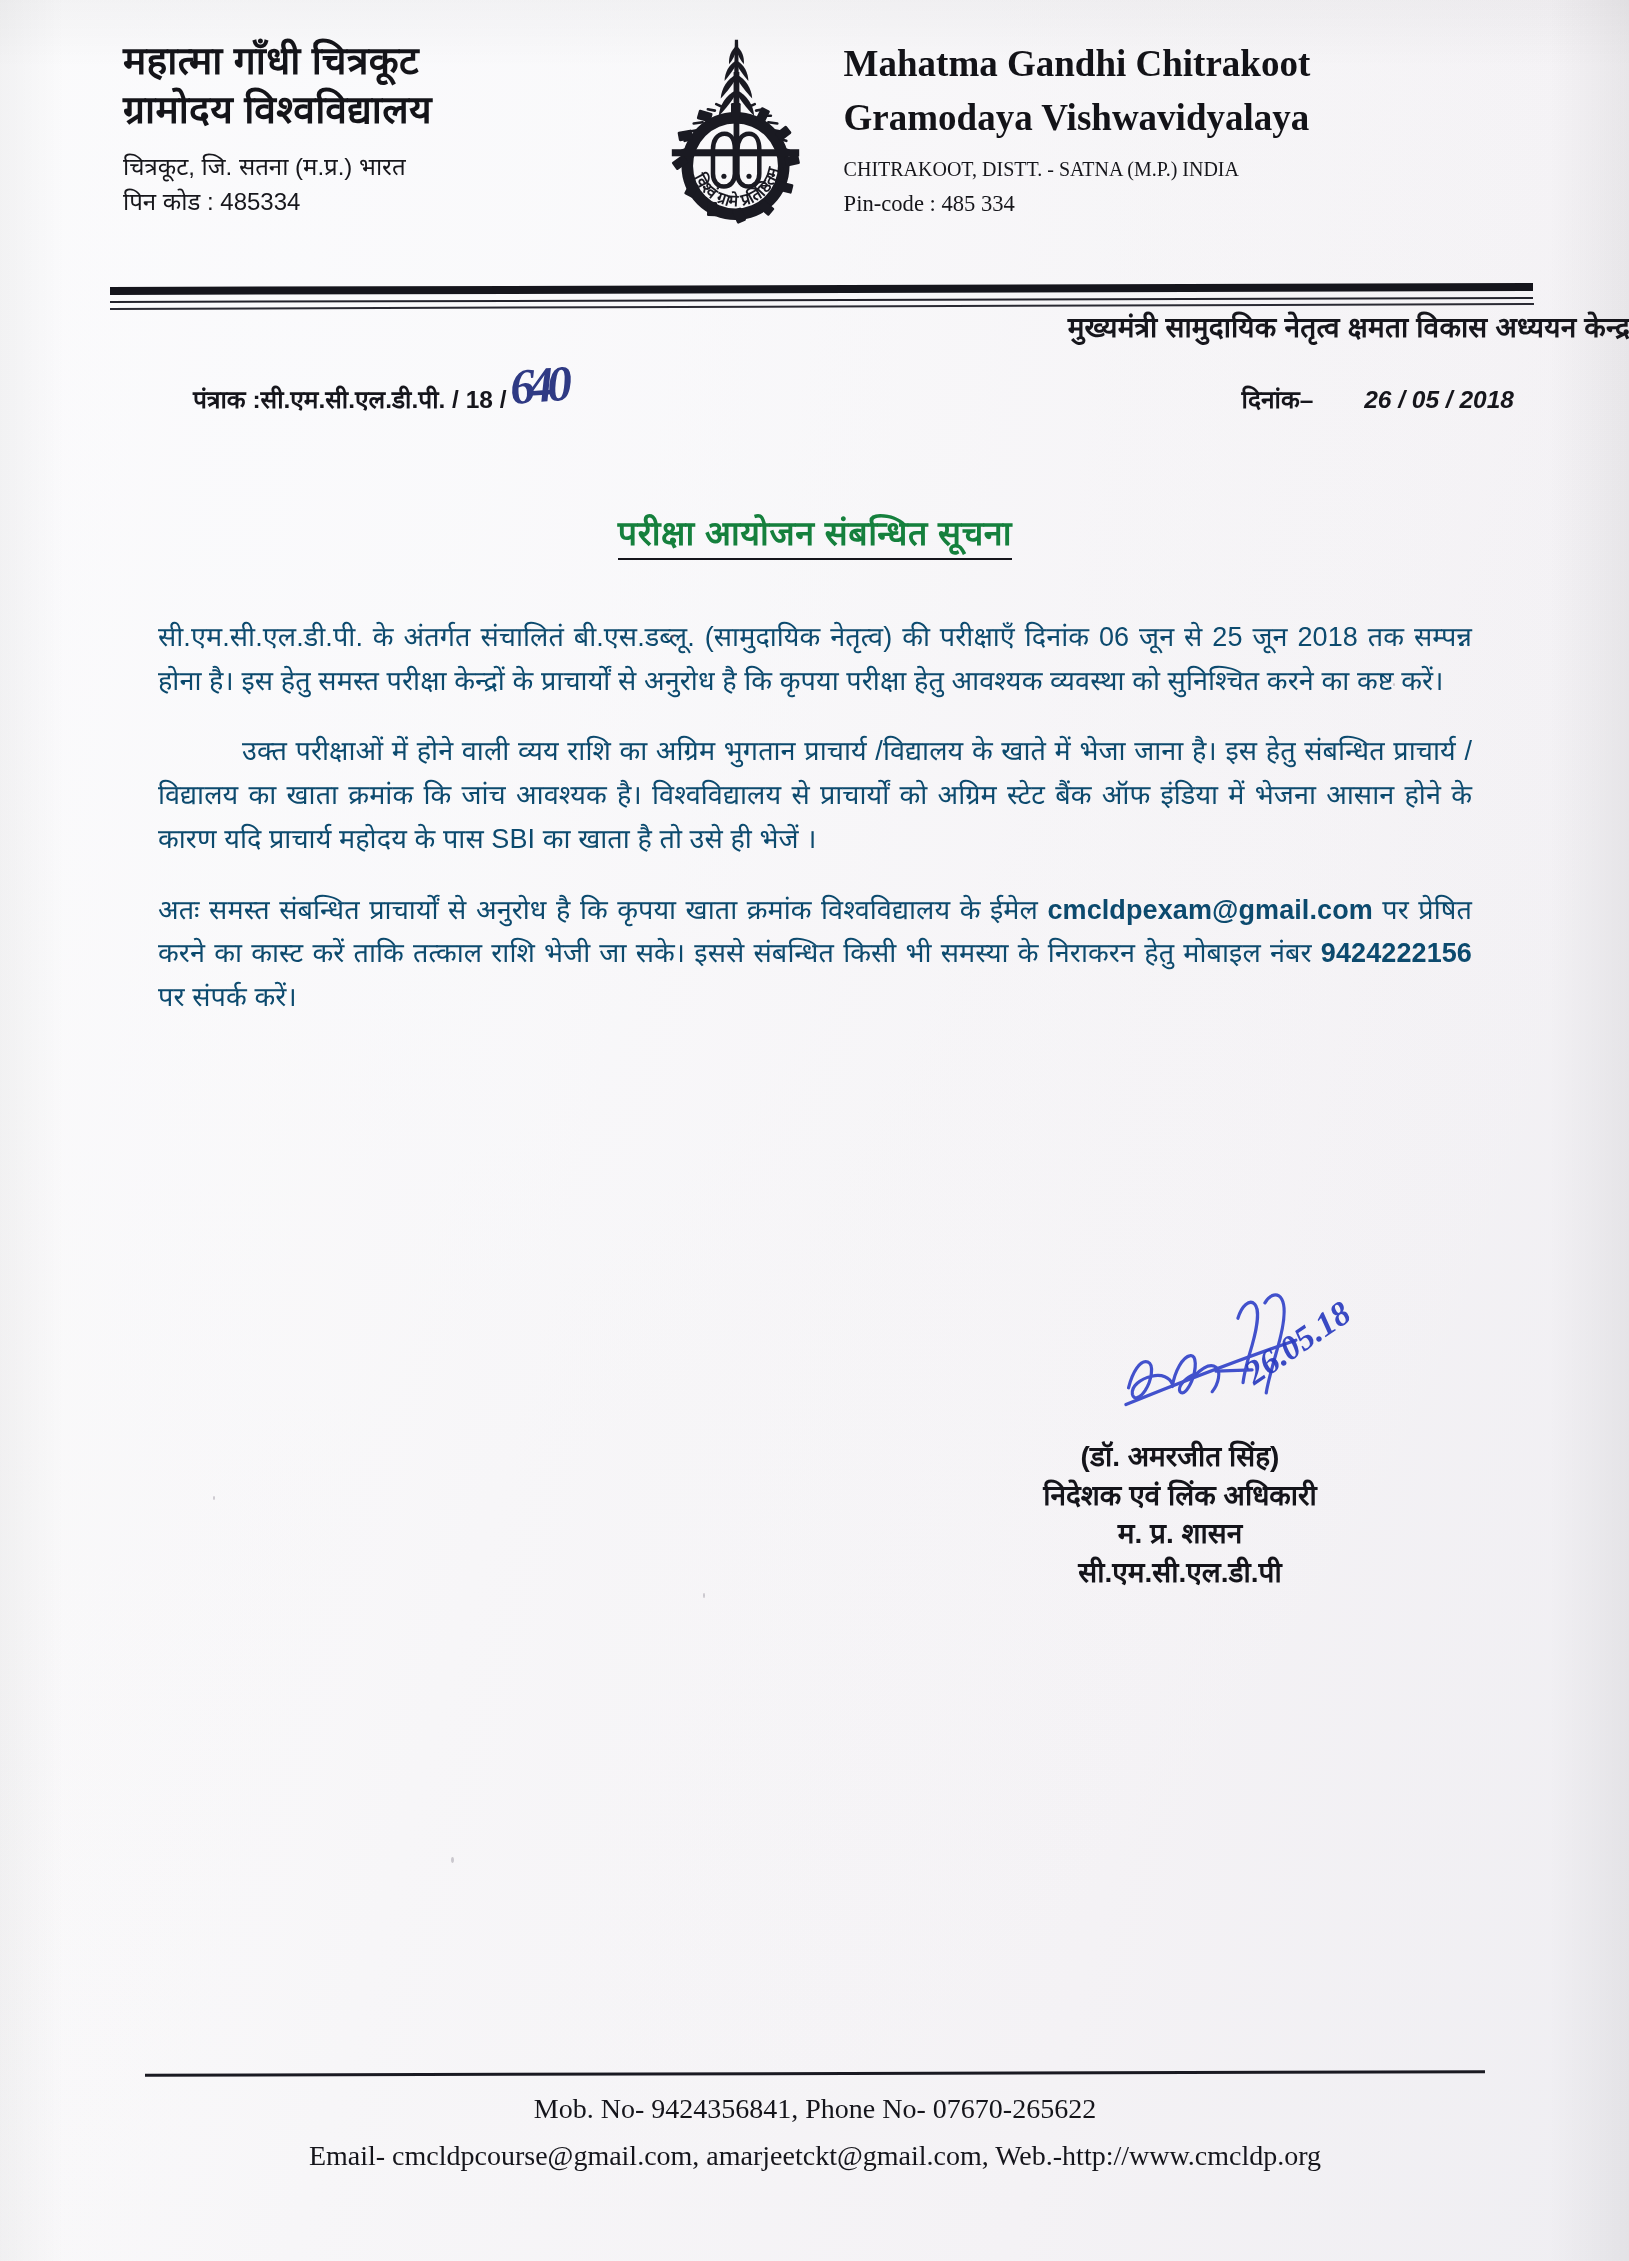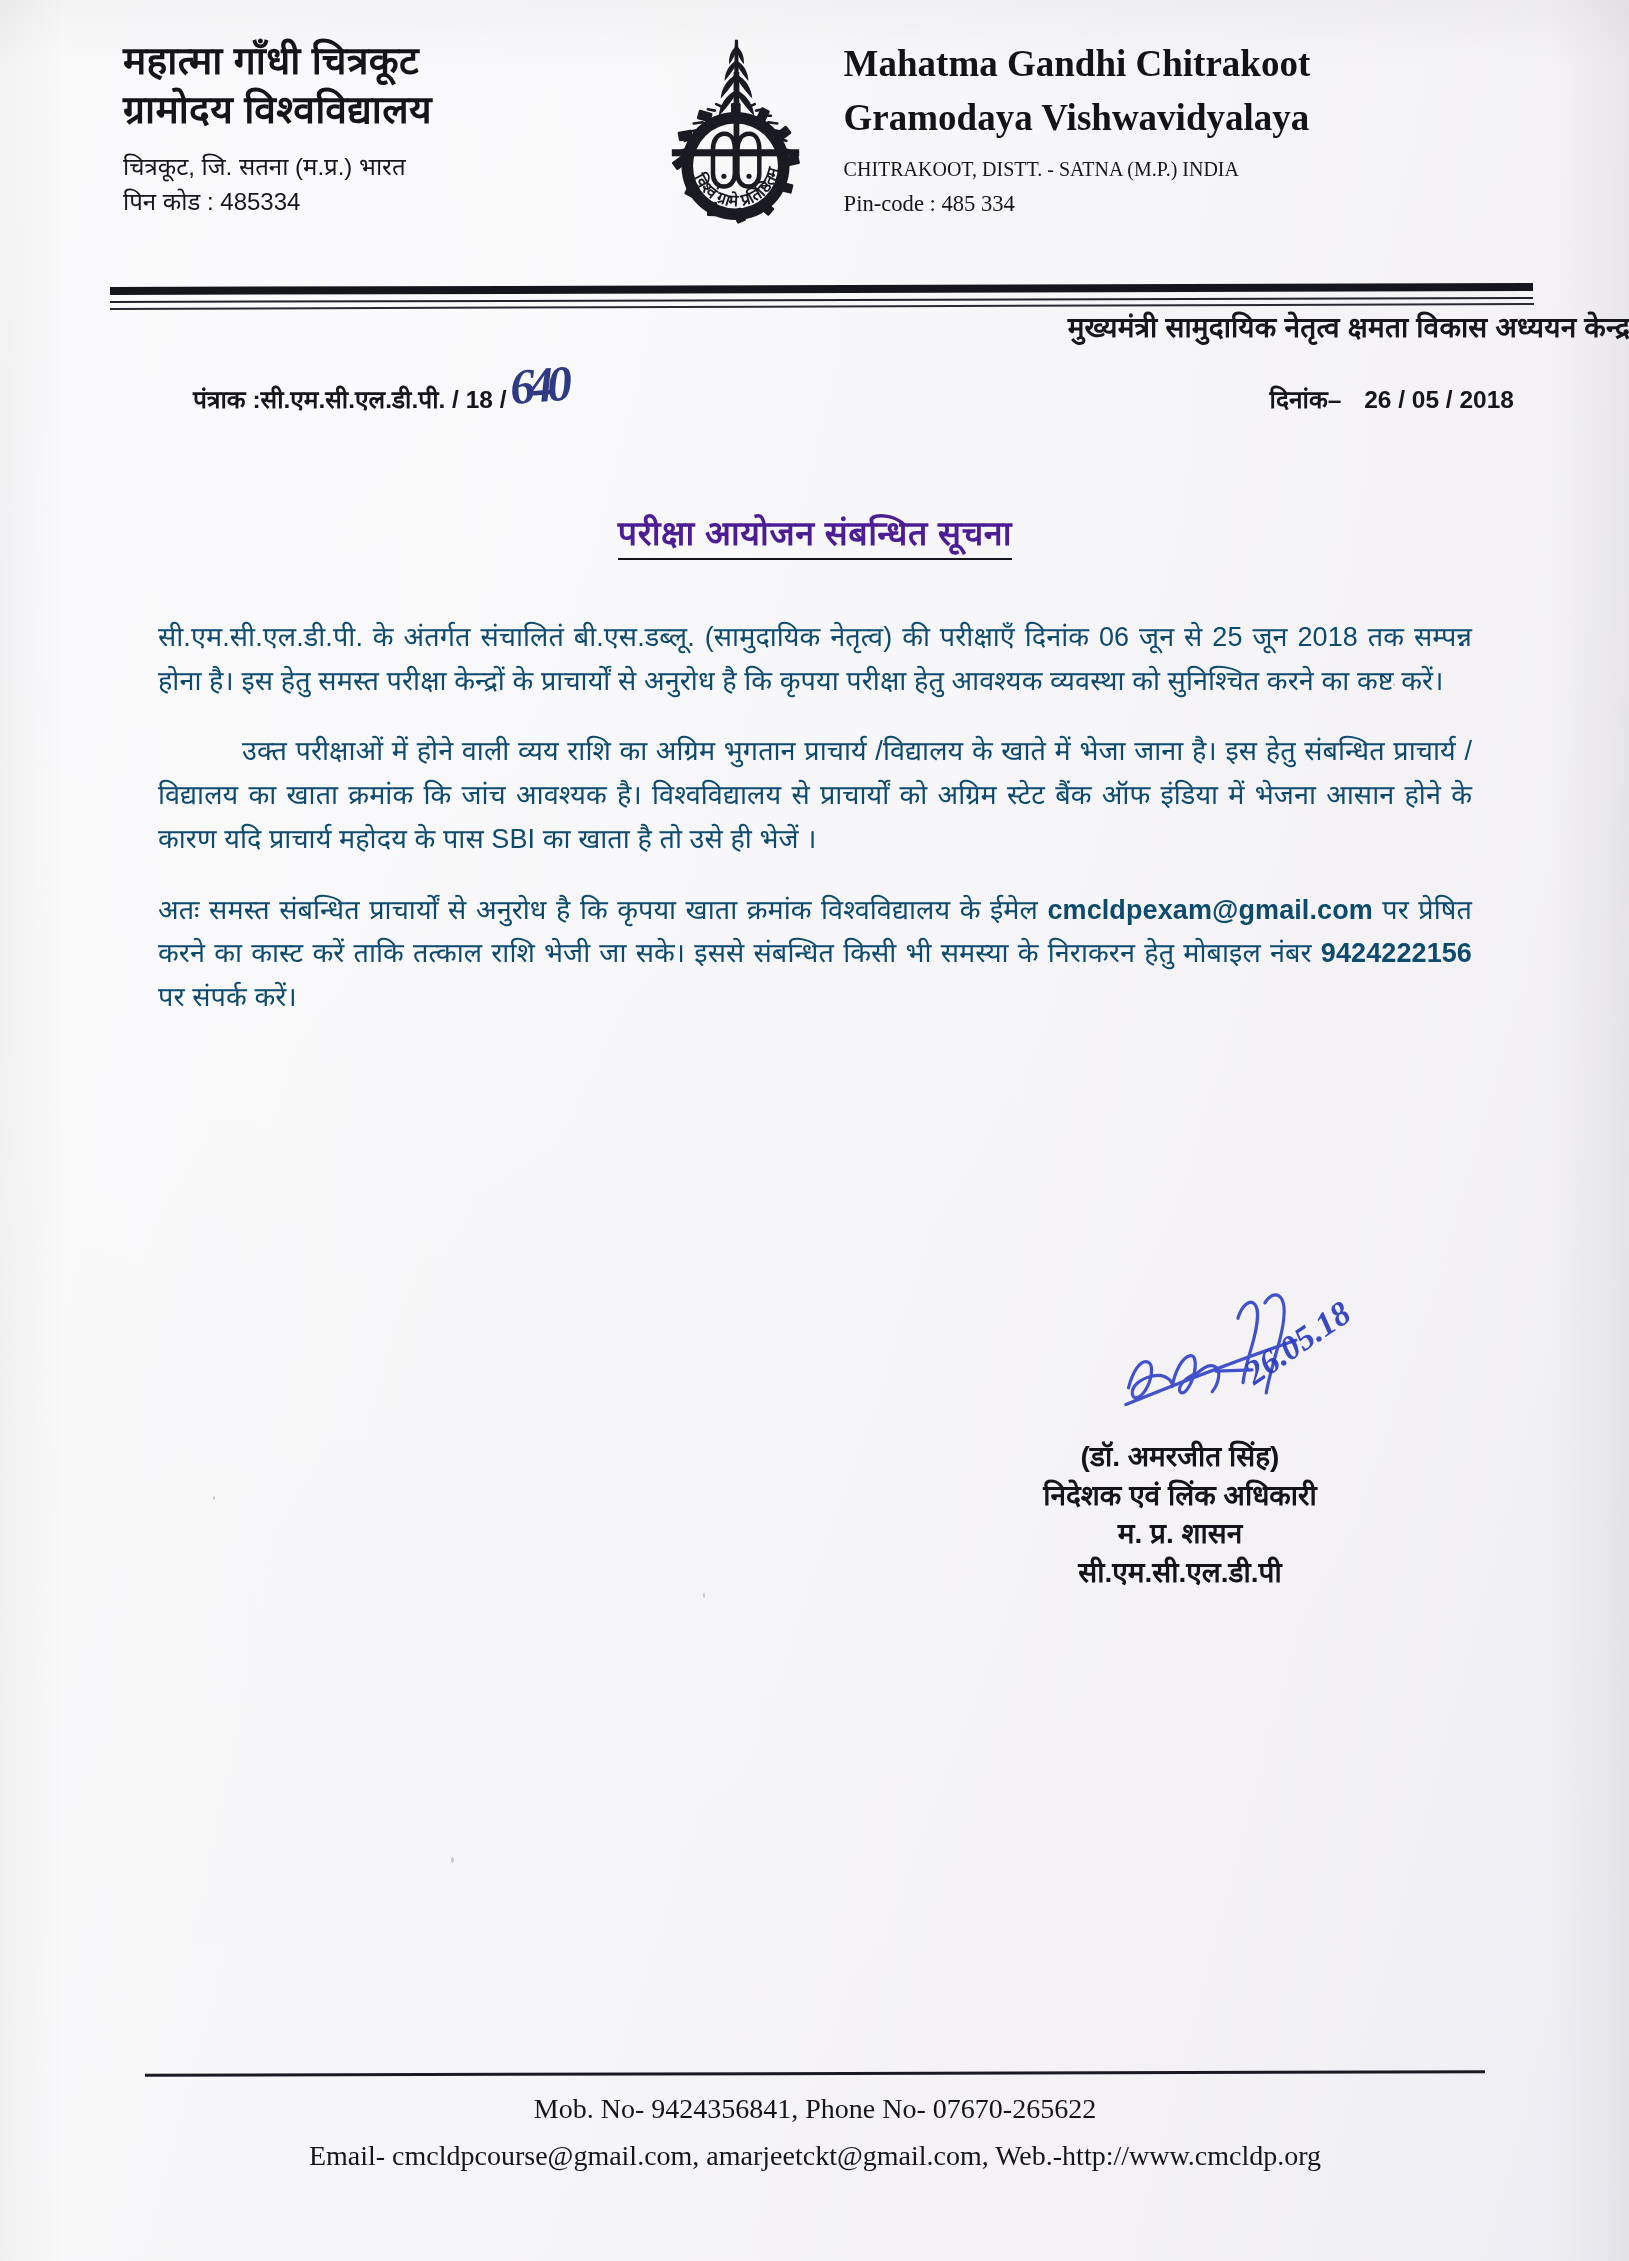--- a/index.html
+++ b/index.html
@@ -191,34 +191,34 @@
     white-space: nowrap;
     opacity: 0.92;
   }
   .ref-right {
     font-family: "Liberation Sans", sans-serif;
     font-weight: bold;
     font-size: 24.5px;
     color: #16161c;
     white-space: nowrap;
   }
-  .ref-right .dt { margin-left: 16px; }
+  .ref-right .dt { margin-left: 44px; font-style: italic; }
 
   
   .notice-title {
     position: absolute;
     left: 0; right: 0;
     top: 509px;
     text-align: center;
   }
   .notice-title span {
     font-family: "Liberation Sans", sans-serif;
     font-weight: bold;
     font-size: 34px;
-    color: #4c1d95;
+    color: #15803d;
     border-bottom: 2.6px solid #15151c;
     padding-bottom: 6.4px;
     letter-spacing: 0.6px;
   }
 
   
   .body-block {
     position: absolute;
     left: 158px;
     right: 158px;

